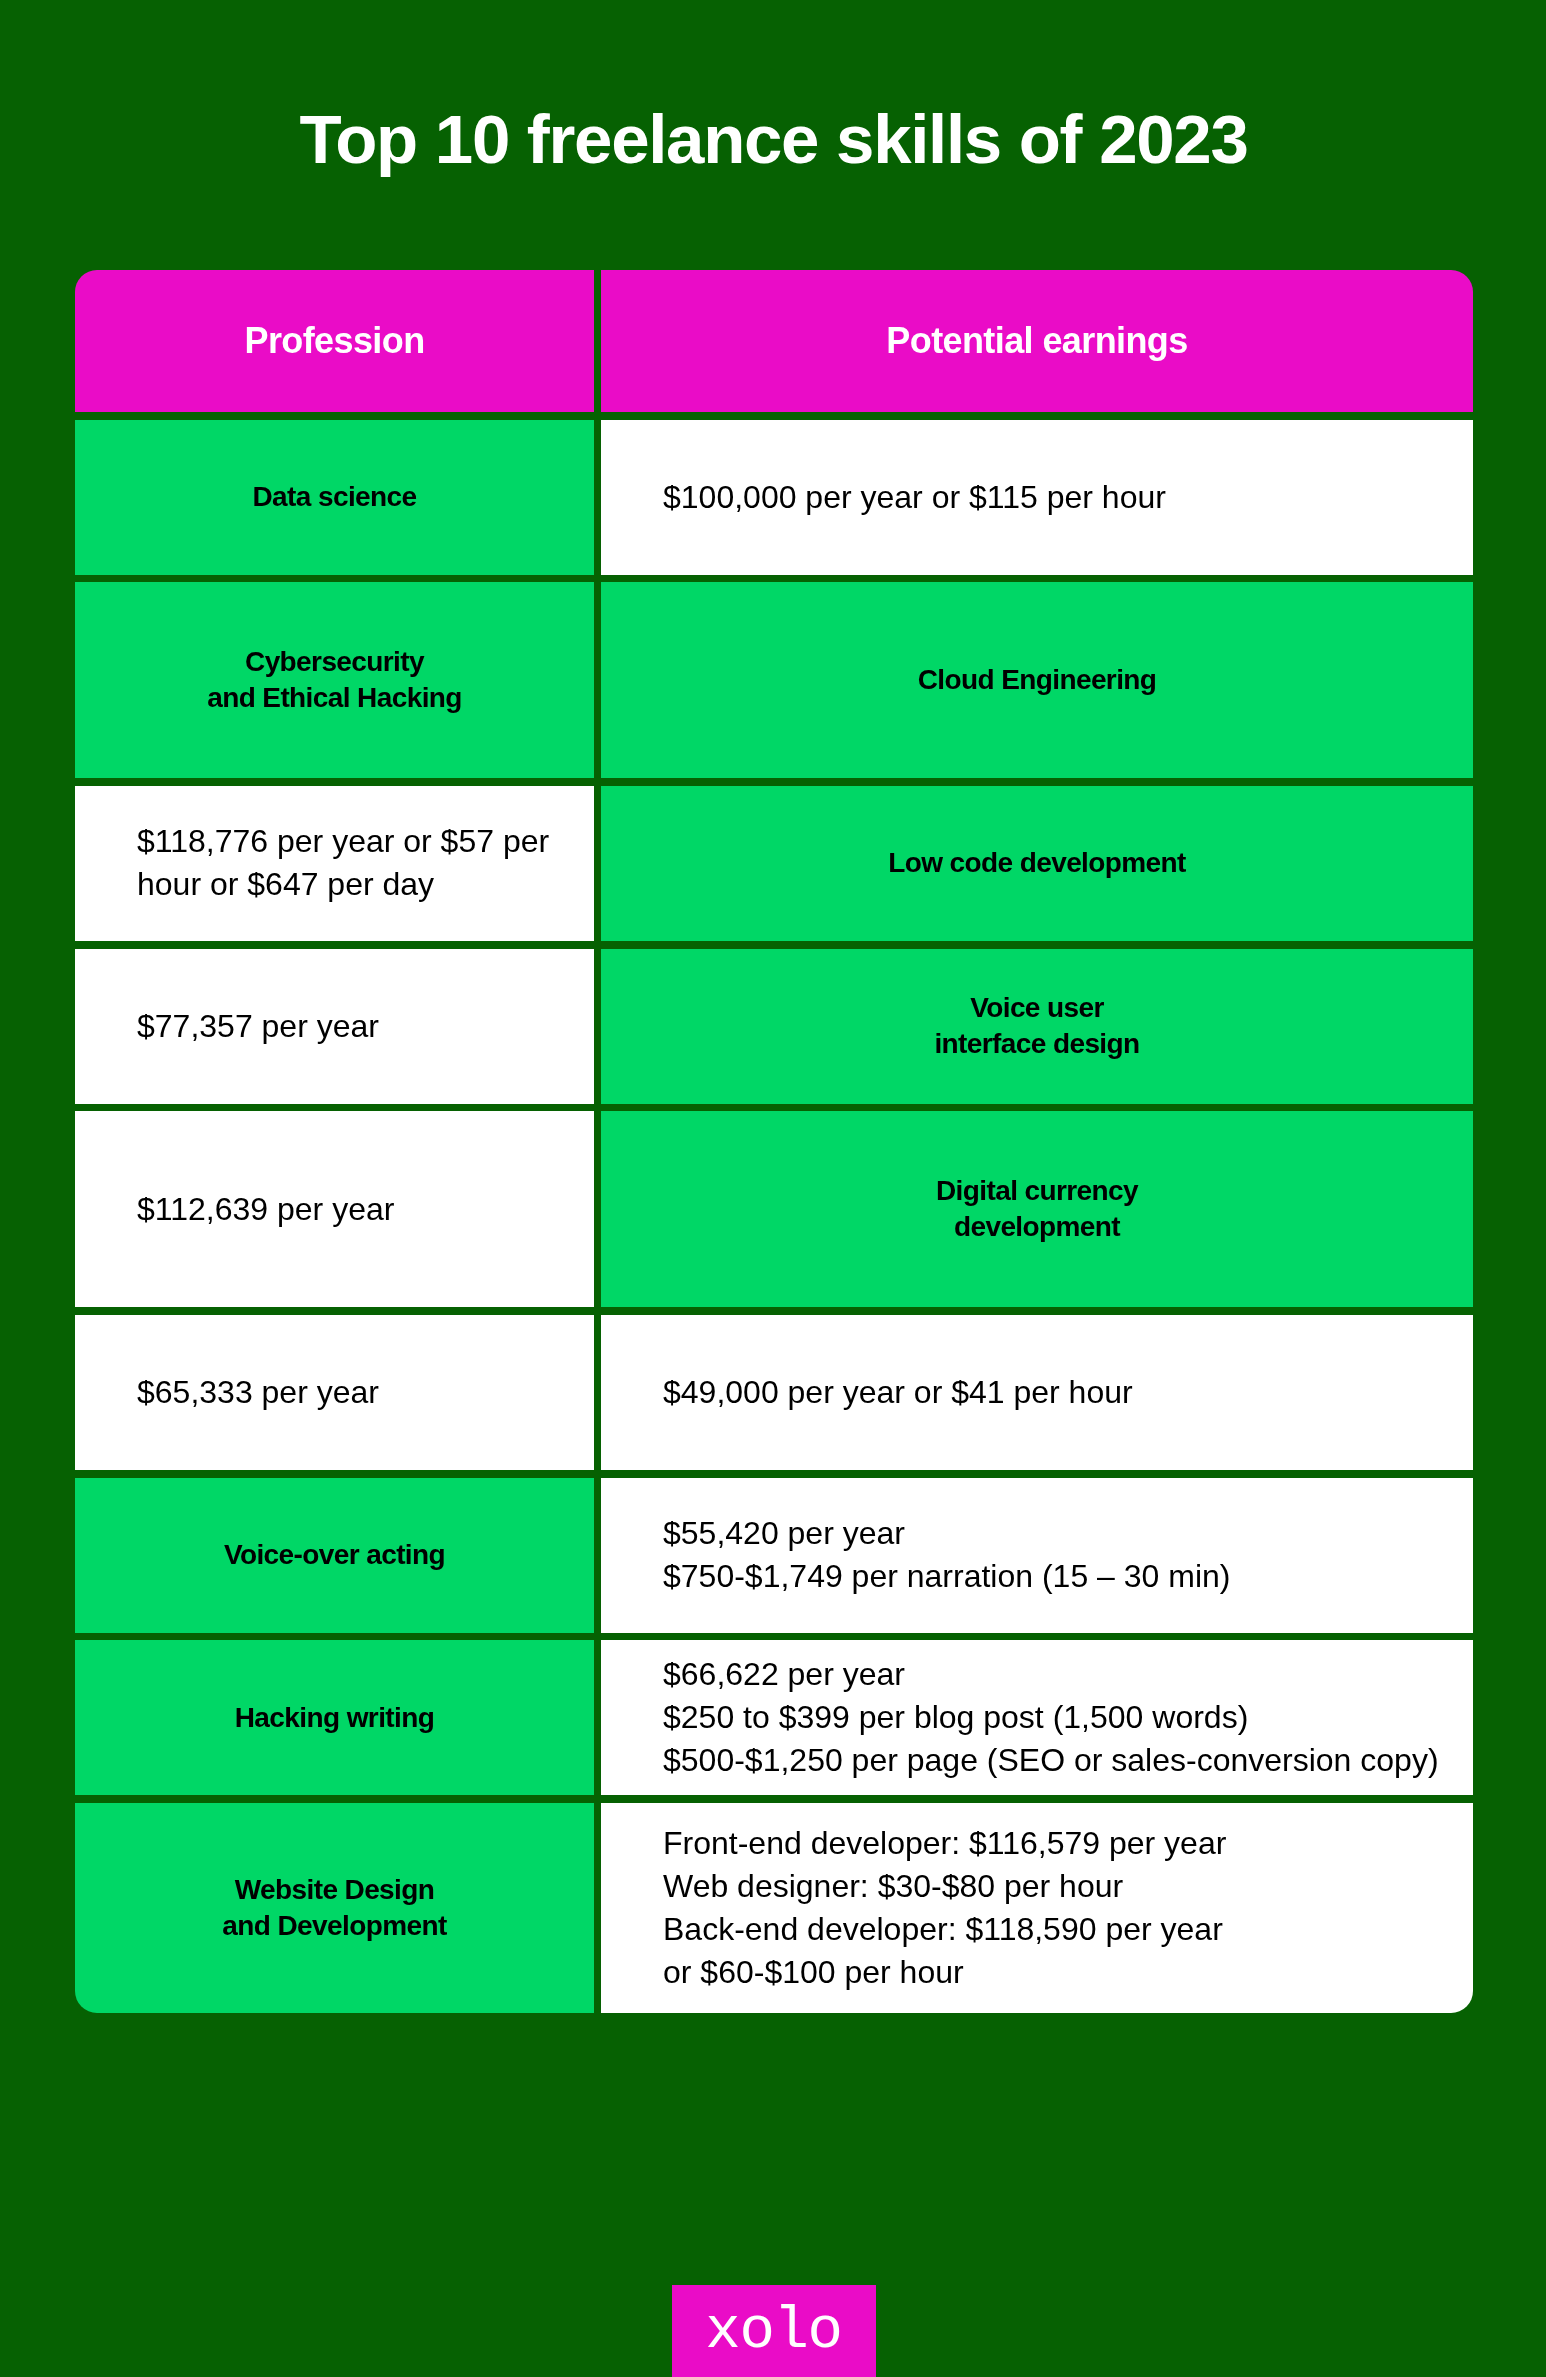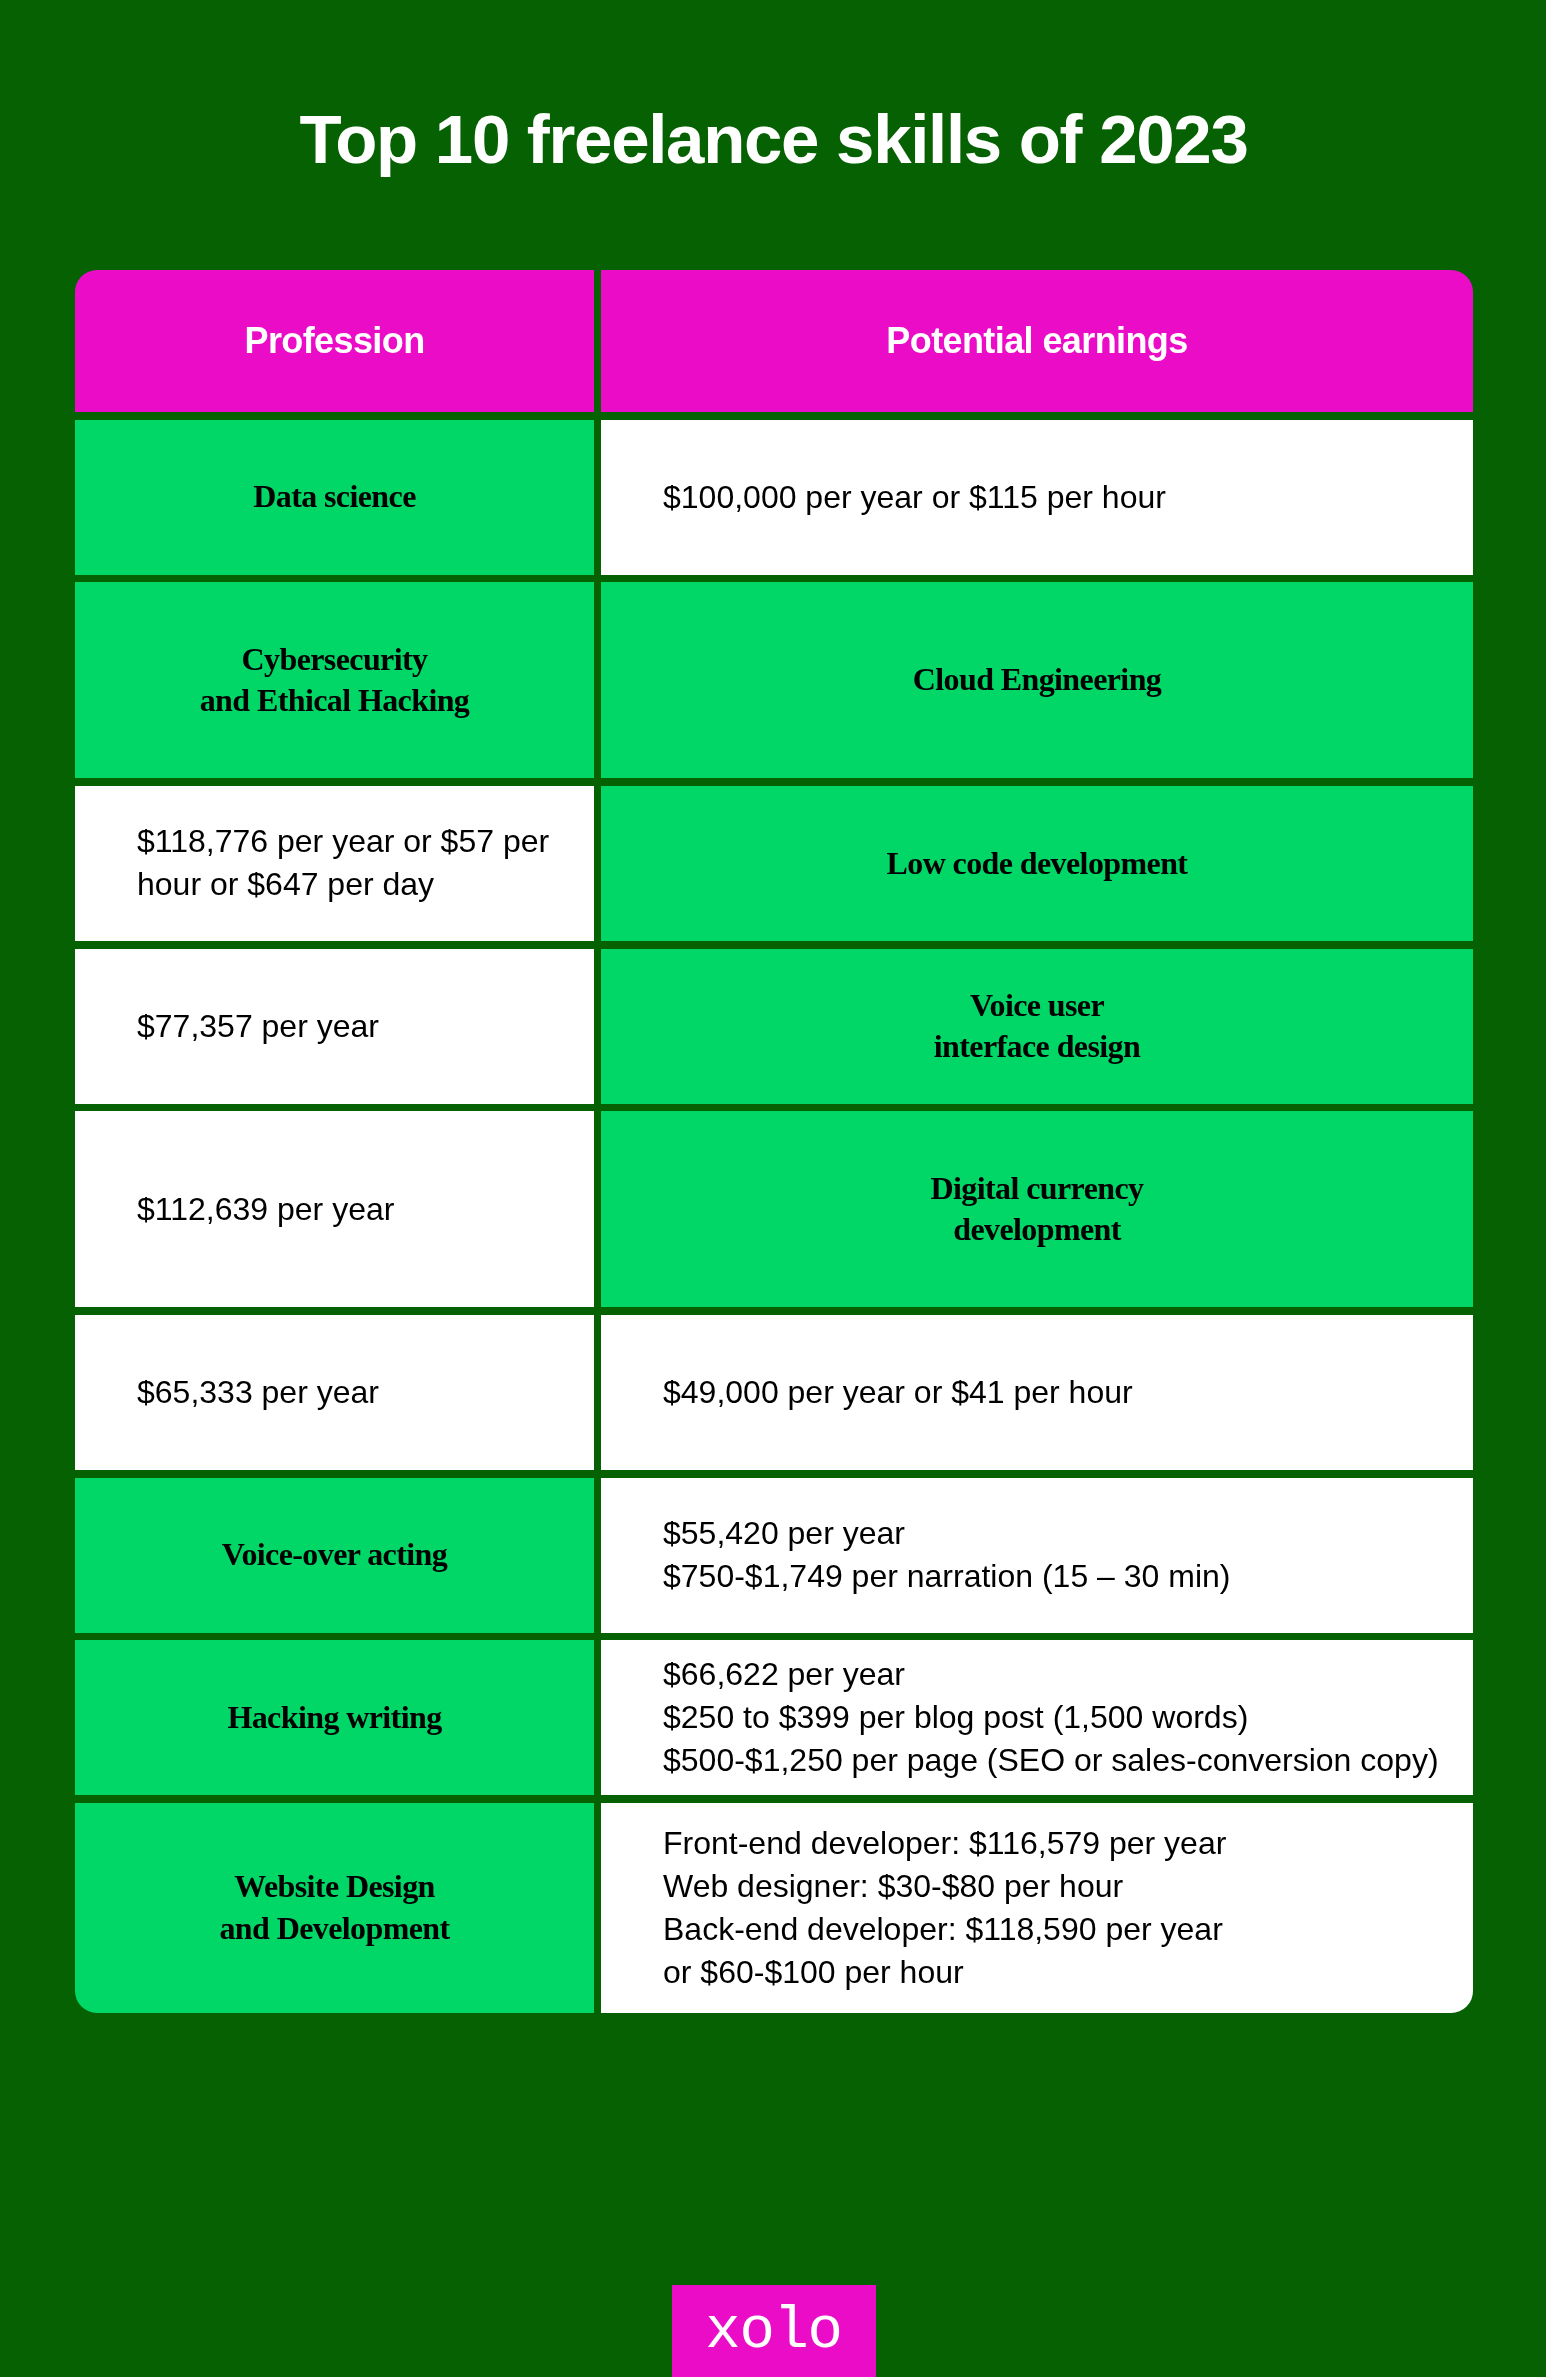--- a/index.html
+++ b/index.html
@@ -45,28 +45,27 @@
     color:var(--white);
     font-size:36px;
     font-weight:bold;
     letter-spacing:-0.6px;
     align-items:center;
     text-align:center;
   }
   .prof{
     background:var(--green);
     color:var(--black);
-    font-size:32px;
+    font-size:28px;
     font-weight:bold;
     letter-spacing:-0.6px;
     align-items:center;
     text-align:center;
     line-height:1.3;
     padding:0 13px;
-    font-family:Liberation Serif, serif;
   }
   .earn{
     background:var(--white);
     color:var(--black);
     font-size:32px;
     line-height:43px;
     padding-left:62px;
     padding-right:28px;
     align-items:flex-start;
     text-align:left;

